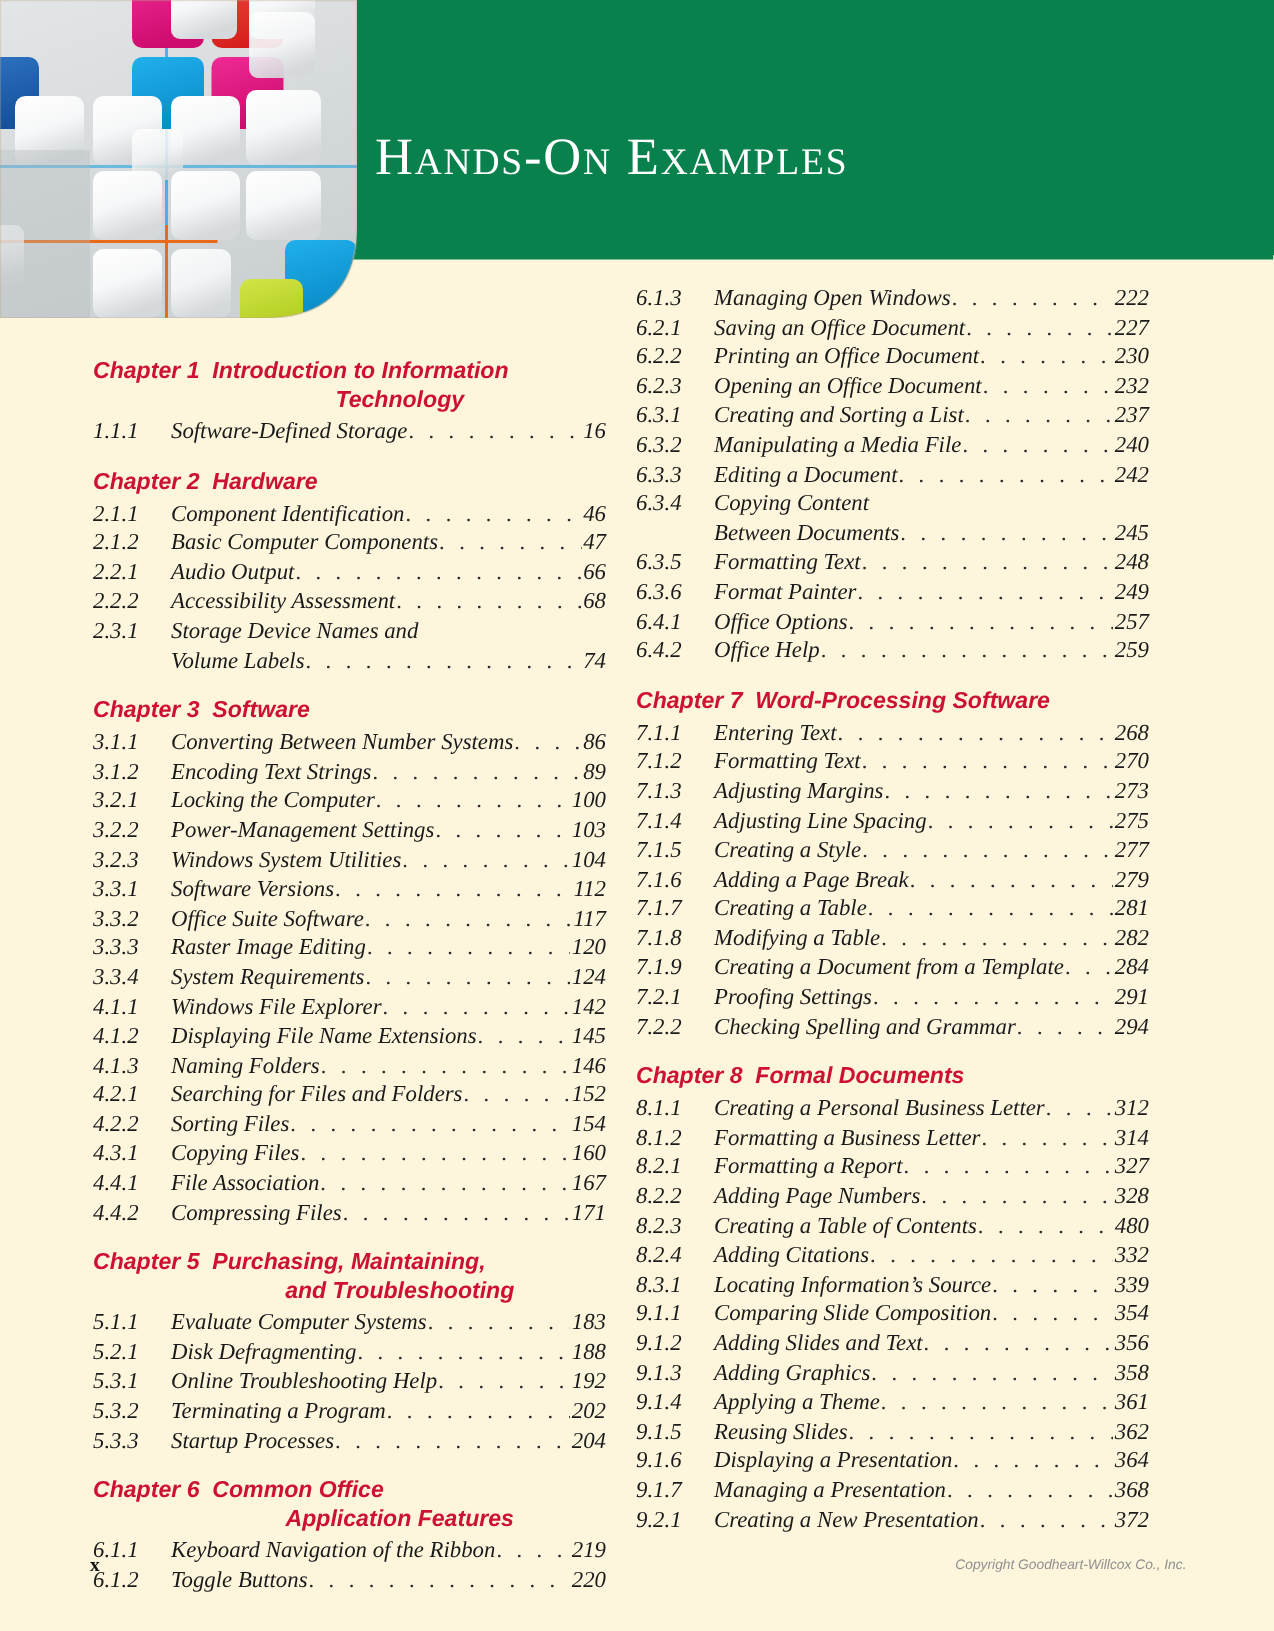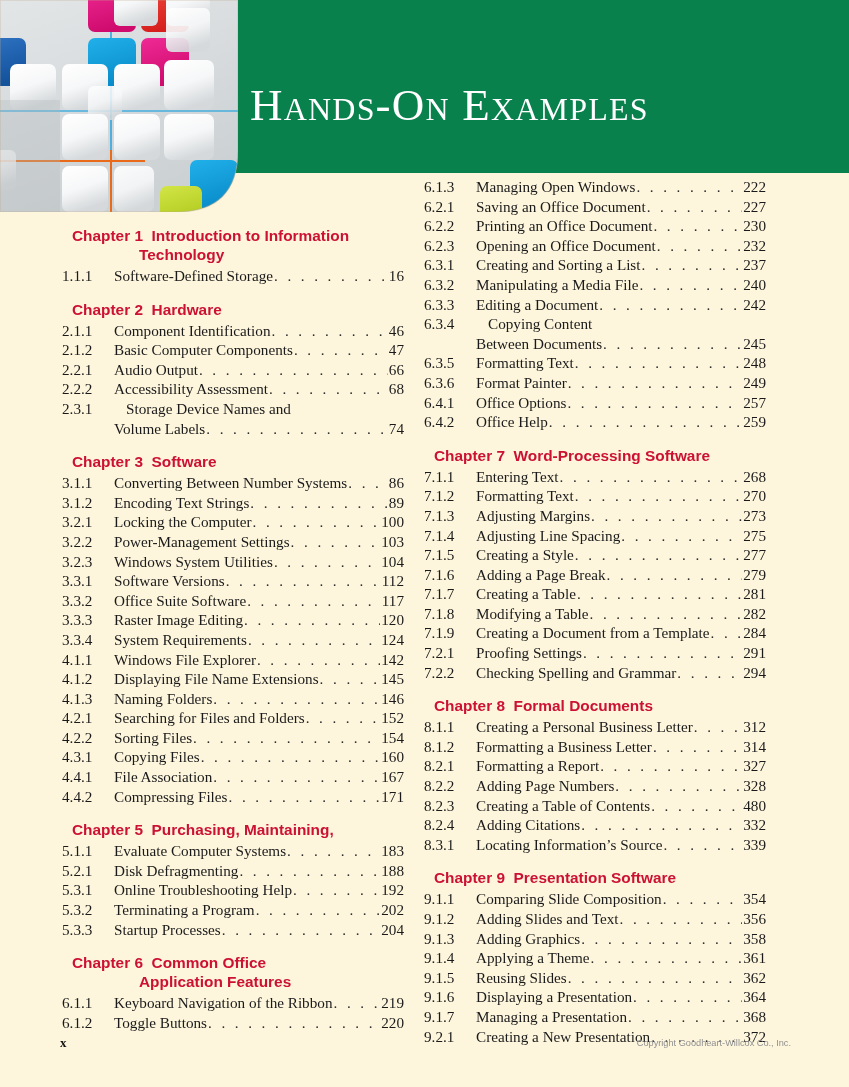--- a/index.html
+++ b/index.html
@@ -26,21 +26,21 @@
     z-index: 1;
   }
   .header-title {
     position: absolute;
     left: 250px;
     top: 76px;
     width: 520px;
     height: 58px;
     color: #ffffff;
     font-family: "Liberation Serif", serif;
-    font-size: 45px;
+    font-size: 35px;
     font-variant: small-caps;
     letter-spacing: 1.2px;
     line-height: 58px;
     z-index: 3;
     white-space: nowrap;
   }
 
   
   .mosaic {
     position: absolute;
@@ -57,39 +57,41 @@
   .toc {
     position: absolute;
     left: 0;
     top: 173px;
     width: 849px;
     height: 860px;
     z-index: 4;
   }
   .col {
     position: absolute;
-    top: 4px;
+    top: 16px;
     width: 342px;
+    font-style: italic;
   }
   .col-left  { left: 62px; }
   .col-right { left: 424px; }
 
   .chapter-head {
     color: #cc1133;
     font-family: "Liberation Sans", sans-serif;
     font-weight: bold;
     font-size: 15.4px;
     line-height: 19px;
-    margin: 14px 0 2px 10px;
+    margin: 14px 0 2px 0;
     white-space: pre-line;
   }
   .chapter-head.first { margin-top: 49px; }
   .chapter-head .cont {
     display: block;
     padding-left: 67px;
+    text-align: center;
   }
 
   .entry {
     display: flex;
     align-items: baseline;
     font-family: "Liberation Serif", serif;
     font-size: 15.2px;
     line-height: 19.6px;
     color: #1a1a1a;
   }
@@ -119,21 +121,20 @@
     white-space: nowrap;
     text-align: right;
   }
   
   .entry.wrap {
     display: block;
   }
   .entry.wrap .line1 {
     display: flex;
     align-items: baseline;
-    gap: 12px;
   }
   .entry.wrap .line1 .num { flex: 0 0 52px; }
   .entry.wrap .line2 {
     display: flex;
     align-items: center;
     padding-left: 52px;
   }
 
   
   .footer {
@@ -153,20 +154,21 @@
     font-size: 13px;
     color: #111111;
   }
   .copyright {
     position: absolute;
     right: 58px;
     top: 3px;
     font-family: "Liberation Sans", sans-serif;
     font-size: 9.2px;
     color: #8f8f8f;
+    font-style: italic;
   }
 </style>
 </head>
 <body>
 
 <div class="header-band"></div>
 
 <div class="mosaic">
   <svg width="238" height="212" viewBox="0 0 238 212" xmlns="http://www.w3.org/2000/svg">
     <defs>
@@ -439,21 +441,21 @@
         </span>
       </div>
       <div class="entry">
         <span class="num">4.4.2</span>
         <span class="body">
           <span class="label">Compressing Files</span>
           <span class="dots">. . . . . . . . . . . . . . . . . . . . . . . . . . . . . . . . . . . . . . . . . . . . . . . . . . . . . . . . . . . . . . . . . . . . . . . . . . . . . . . . . . . . . . . . . . </span>
           <span class="page">171</span>
         </span>
       </div>
-      <div class="chapter-head"><span>Chapter 5</span>&nbsp;&nbsp;<span>Purchasing, Maintaining,</span></div>
+      <div class="chapter-head"><span>Chapter 5</span>&nbsp;&nbsp;<span>Purchasing, Maintaining,</span><span class="cont">and Troubleshooting</span></div>
       <div class="entry">
         <span class="num">5.1.1</span>
         <span class="body">
           <span class="label">Evaluate Computer Systems</span>
           <span class="dots">. . . . . . . . . . . . . . . . . . . . . . . . . . . . . . . . . . . . . . . . . . . . . . . . . . . . . . . . . . . . . . . . . . . . . . . . . . . . . . . . . . . . . . . . . . </span>
           <span class="page">183</span>
         </span>
       </div>
       <div class="entry">
         <span class="num">5.2.1</span>
@@ -744,21 +746,20 @@
         </span>
       </div>
       <div class="entry">
         <span class="num">8.3.1</span>
         <span class="body">
           <span class="label">Locating Information’s Source</span>
           <span class="dots">. . . . . . . . . . . . . . . . . . . . . . . . . . . . . . . . . . . . . . . . . . . . . . . . . . . . . . . . . . . . . . . . . . . . . . . . . . . . . . . . . . . . . . . . . . </span>
           <span class="page">339</span>
         </span>
       </div>
-      <div class="chapter-head"><span>Chapter 9</span>&nbsp;&nbsp;<span>Presentation Software</span></div>
       <div class="entry">
         <span class="num">9.1.1</span>
         <span class="body">
           <span class="label">Comparing Slide Composition</span>
           <span class="dots">. . . . . . . . . . . . . . . . . . . . . . . . . . . . . . . . . . . . . . . . . . . . . . . . . . . . . . . . . . . . . . . . . . . . . . . . . . . . . . . . . . . . . . . . . . </span>
           <span class="page">354</span>
         </span>
       </div>
       <div class="entry">
         <span class="num">9.1.2</span>

